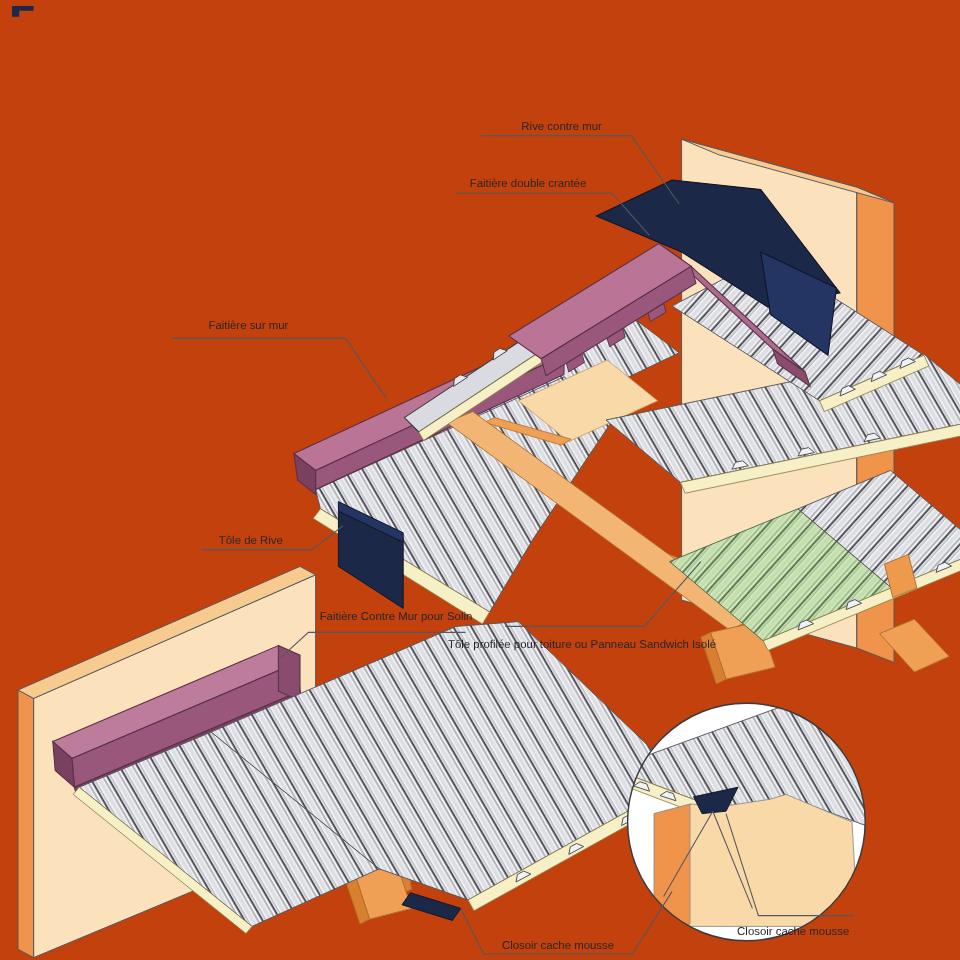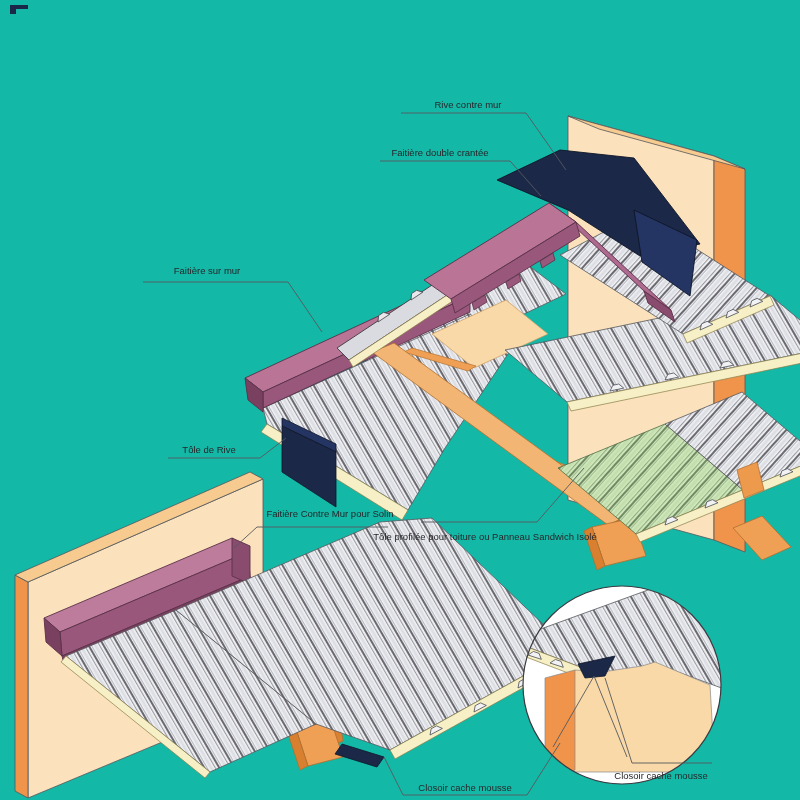--- a/index.html
+++ b/index.html
@@ -1,16 +1,16 @@
 <!DOCTYPE html>
 <html><head>
 <meta charset="utf-8">
 <style>
   html,body{margin:0;padding:0;background:#fff;}
-  .stage{position:relative;width:800px;height:800px;background:#14b8a6;overflow:hidden;
+  .stage{position:relative;width:800px;height:800px;background:#c2410c;overflow:hidden;
          font-family:"Liberation Sans",sans-serif;}
   svg{display:block}
   .lbl{font-family:"Liberation Sans",sans-serif;font-size:9.5px;fill:#26262a;}
   .leader{stroke:#55585e;stroke-width:0.9;fill:none;}
   .oline{stroke:#54575c;stroke-width:0.8;}
 </style>
 </head>
 <body>
 
 <div class="stage">

